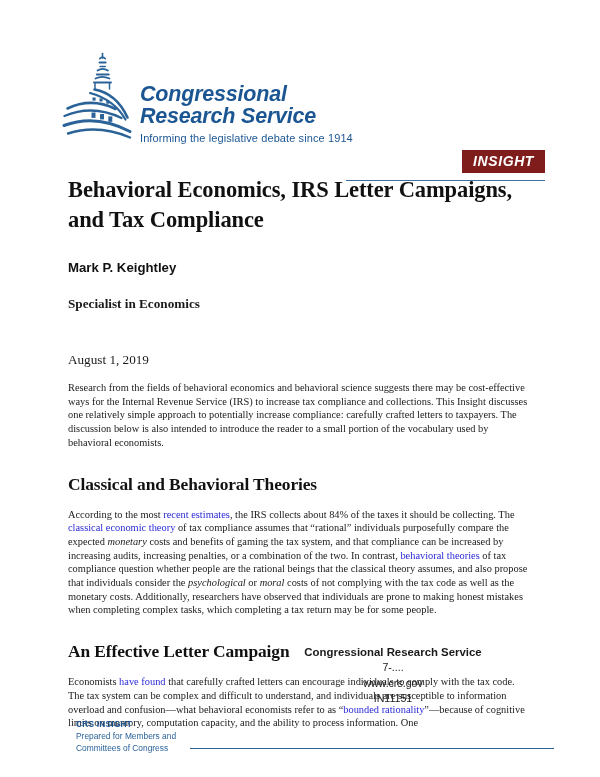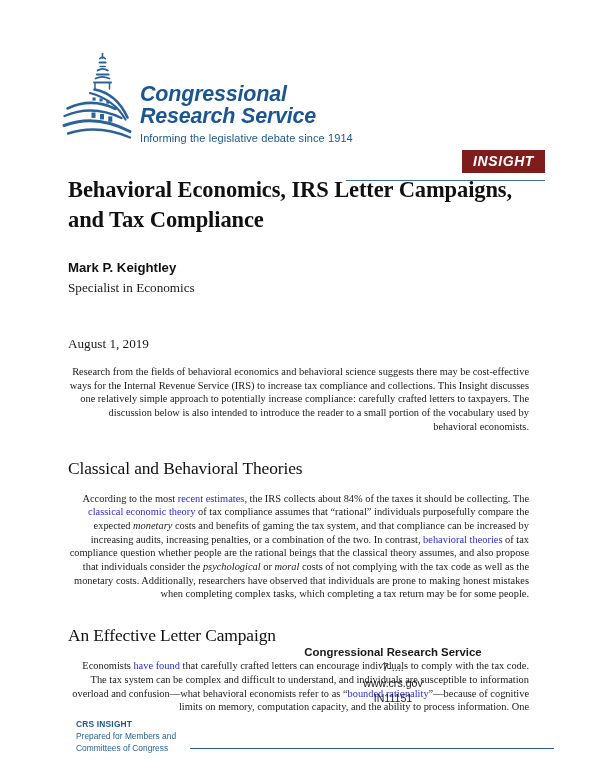--- a/index.html
+++ b/index.html
@@ -114,41 +114,42 @@
     font-weight: bold;
     font-size: 13.2px;
     line-height: 17px;
     margin-top: 24px;
     color: #111;
   }
   .author-title {
     font-family: "Liberation Serif", "DejaVu Serif", serif;
     font-size: 13.2px;
     line-height: 17px;
-    margin-top: 3px;
-    color: #1a1a1a;
+    margin-top: 19px;
+    color: #1a1a1a;
+    font-weight: bold;
   }
   .doc-date {
     font-family: "Liberation Serif", "DejaVu Serif", serif;
     font-size: 13.2px;
     line-height: 17px;
     margin-top: 39px;
     color: #1a1a1a;
   }
   p.body-text {
     font-family: "Liberation Serif", "DejaVu Serif", serif;
     font-size: 10.4px;
     line-height: 13.7px;
     margin: 13px 4px 0 0;
-    text-align: right;
+    text-align: left;
     color: #1a1a1a;
   }
   h2.section-head {
     font-family: "Liberation Serif", "DejaVu Serif", serif;
-    font-weight: normal;
+    font-weight: bold;
     font-size: 17.4px;
     line-height: 22px;
     margin: 23px 0 0 0;
     color: #111;
     letter-spacing: -0.1px;
   }
   a.doc-link {
     color: #2a2ad6;
     text-decoration: none;
   }

